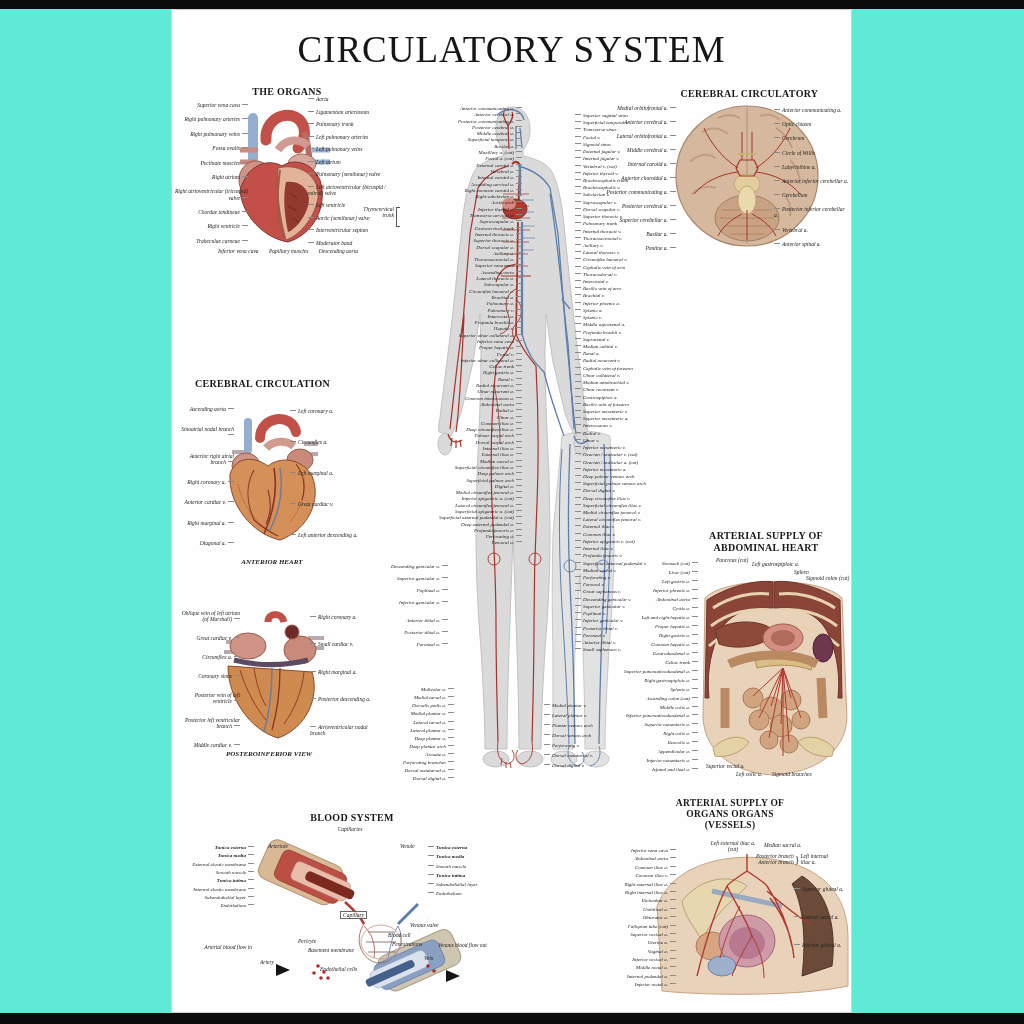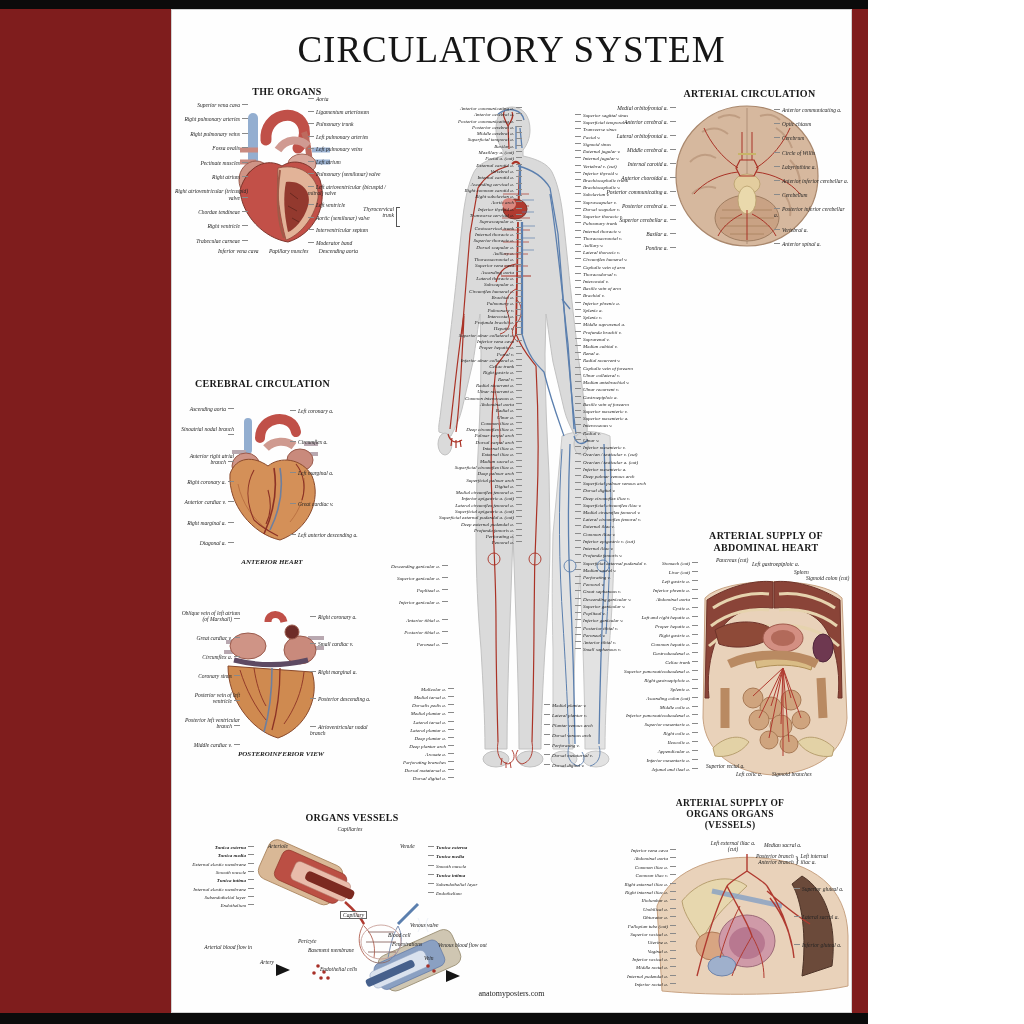--- a/index.html
+++ b/index.html
@@ -1,16 +1,16 @@
 <!DOCTYPE html>
 <html><head>
 <meta charset="utf-8">
 <style>
   html,body{margin:0;padding:0}
-  .stage{position:relative;width:868px;height:1024px;background:#7f1d1d;font-family:"Liberation Serif",serif;overflow:hidden}
+  .stage{position:relative;width:1024px;height:1024px;background:#5eead4;font-family:"Liberation Serif",serif;overflow:hidden}
   .bar{position:absolute;left:0;width:100%;background:#0b0b0b;z-index:5}
   .poster{position:absolute;left:171px;top:9px;width:681px;height:1004px;background:#fefefe;border:1px solid #d2d2d2;box-sizing:border-box}
   .title{position:absolute;left:0;right:0;top:18px;text-align:center;font-size:37px;letter-spacing:1px;color:#161616;font-weight:400;z-index:3}
   .h{position:absolute;text-align:center;font-weight:700;font-size:10px;line-height:12px;letter-spacing:.3px;color:#181818;z-index:3}
   .h.small{font-size:9.5px;line-height:11px}
   .cap{position:absolute;text-align:center;font-style:italic;font-weight:700;font-size:7px;color:#222;z-index:3}
   .col{position:absolute;display:flex;flex-direction:column;justify-content:space-between;z-index:3}
   .col.r{align-items:flex-end;text-align:right}
   .col.l{align-items:flex-start;text-align:left}
   .lbl{font-style:italic;font-size:5.5px;line-height:1.12;color:#232323;white-space:nowrap}
@@ -87,21 +87,21 @@
         <div class="lbl">Aortic (semilunar) valve</div>
         <div class="lbl">Interventricular septum</div>
         <div class="lbl">Moderator band</div>
       </div>
     <div class="row" style="left:46px;top:238px;width:140px">
         <div class="lbl">Inferior vena cava</div>
         <div class="lbl">Papillary muscles</div>
         <div class="lbl">Descending aorta</div>
       </div>
 
-    <div class="h" style="left:495px;top:78px;width:165px">ARTERIAL CIRCULATION</div>
+    <div class="h" style="left:495px;top:78px;width:165px">CEREBRAL CIRCULATORY</div>
     <div class="ill" style="left:500px;top:92px">
       <svg width="150" height="152" viewBox="0 0 150 152">
         <ellipse cx="75" cy="74" rx="71" ry="70" fill="#d6b89e" stroke="#a9876c" stroke-width="1.2"></ellipse>
         <line x1="75" y1="6" x2="75" y2="142" stroke="#b09078" stroke-width="1"></line>
         <path d="M30,30 q14,-8 26,2 M18,60 q12,-12 26,-4 M20,92 q10,-10 24,-6 M104,26 q12,8 16,20 M118,58 q10,10 10,24 M112,92 q8,10 6,22 M46,16 q12,-6 22,0 M88,14 q12,-4 20,4" stroke="#bf9d82" stroke-width="2" fill="none"></path>
         <ellipse cx="75" cy="116" rx="32" ry="23" fill="#c9a284" stroke="#a07e62" stroke-width="1"></ellipse>
         <path d="M50,108 h50 M48,116 h54 M52,124 h46 M58,132 h34" stroke="#a8805e" stroke-width=".8"></path>
         <ellipse cx="75" cy="82" rx="13" ry="10" fill="#e3cd9e" stroke="#b8a06c" stroke-width=".8"></ellipse>
         <ellipse cx="75" cy="98" rx="9" ry="14" fill="#ead9ac" stroke="#b8a06c" stroke-width=".8"></ellipse>
         <path d="M68,58 L82,58 L86,66 L82,74 L68,74 L64,66 Z" fill="none" stroke="#a93226" stroke-width="1.2"></path>
@@ -430,21 +430,21 @@
         <div class="lbl">Posterior left ventricular branch</div>
         <div class="lbl">Middle cardiac v.</div>
       </div>
     <div class="col l wrap" style="left:138px;top:604px;width:62px;height:122px">
         <div class="lbl">Right coronary a.</div>
         <div class="lbl">Small cardiac v.</div>
         <div class="lbl">Right marginal a.</div>
         <div class="lbl">Posterior descending a.</div>
         <div class="lbl">Atrioventricular nodal branch</div>
       </div>
-    <div class="cap" style="left:44px;top:740px;width:130px">POSTEROINFERIOR VIEW</div>
+    <div class="cap" style="left:32px;top:740px;width:130px">POSTEROINFERIOR VIEW</div>
 
     <div class="h" style="left:510px;top:520px;width:168px">
       <span style="display:block">ARTERIAL SUPPLY OF</span>
       <span style="display:block">ABDOMINAL HEART</span>
     </div>
     <div class="ill" style="left:523px;top:558px">
       <svg width="157" height="212" viewBox="0 0 157 212">
         <path d="M10,30 C30,8 127,8 147,30 L152,150 C150,185 120,205 78,207 C40,205 10,185 8,150 Z" fill="#e9d2ba" stroke="#c8a383" stroke-width="1"></path>
         <path d="M12,32 C40,14 70,12 78,14 L78,40 C50,38 30,48 22,70 C14,90 12,110 14,130 L10,130 Z" fill="#8a4438" stroke="#6e332a"></path>
         <path d="M145,32 C117,14 87,12 79,14 L79,40 C107,38 127,48 135,70 C143,90 145,110 143,130 L147,130 Z" fill="#8a4438" stroke="#6e332a"></path>
@@ -496,21 +496,21 @@
         <div class="lbl">Right colic a.</div>
         <div class="lbl">Ileocolic a.</div>
         <div class="lbl">Appendicular a.</div>
         <div class="lbl">Inferior mesenteric a.</div>
         <div class="lbl">Jejunal and ileal a.</div>
       </div>
     <div class="s" style="left:534px;top:753px">Superior rectal a.</div>
     <div class="s" style="left:564px;top:761px">Left colic a.</div>
     <div class="s" style="left:600px;top:761px">Sigmoid branches</div>
 
-    <div class="h" style="left:120px;top:802px;width:120px">ORGANS VESSELS</div>
+    <div class="h" style="left:120px;top:802px;width:120px">BLOOD SYSTEM</div>
     <div class="ill" style="left:78px;top:816px">
       <svg width="220" height="168" viewBox="0 0 220 168">
         <g transform="translate(14,30) rotate(24)">
           <rect x="0" y="-21" width="80" height="42" rx="9" fill="#d9b896" stroke="#a8835c" stroke-width=".8"></rect>
           <rect x="16" y="-16" width="70" height="32" rx="7" fill="#bb4f44" stroke="#8c3226" stroke-width=".6"></rect>
           <rect x="32" y="-10" width="60" height="20" rx="5" fill="#e9bcab" stroke="#b07868" stroke-width=".5"></rect>
           <rect x="46" y="-5" width="52" height="10" rx="4" fill="#7c2920"></rect>
         </g>
         <g transform="translate(206,118) rotate(-204)">
           <rect x="0" y="-19" width="80" height="38" rx="9" fill="#cfc6b2" stroke="#9a8f74" stroke-width=".8"></rect>
@@ -624,15 +624,14 @@
         <div class="lbl">Middle rectal a.</div>
         <div class="lbl">Internal pudendal a.</div>
         <div class="lbl">Inferior rectal a.</div>
       </div>
     <div class="col l wrap" style="left:622px;top:876px;width:58px;height:62px">
         <div class="lbl">Superior gluteal a.</div>
         <div class="lbl">Lateral sacral a.</div>
         <div class="lbl">Inferior gluteal a.</div>
       </div>
 
-    <div class="footer" style="top:979px">anatomyposters.com</div>
   </div>
 </div>
 
 </body></html>

